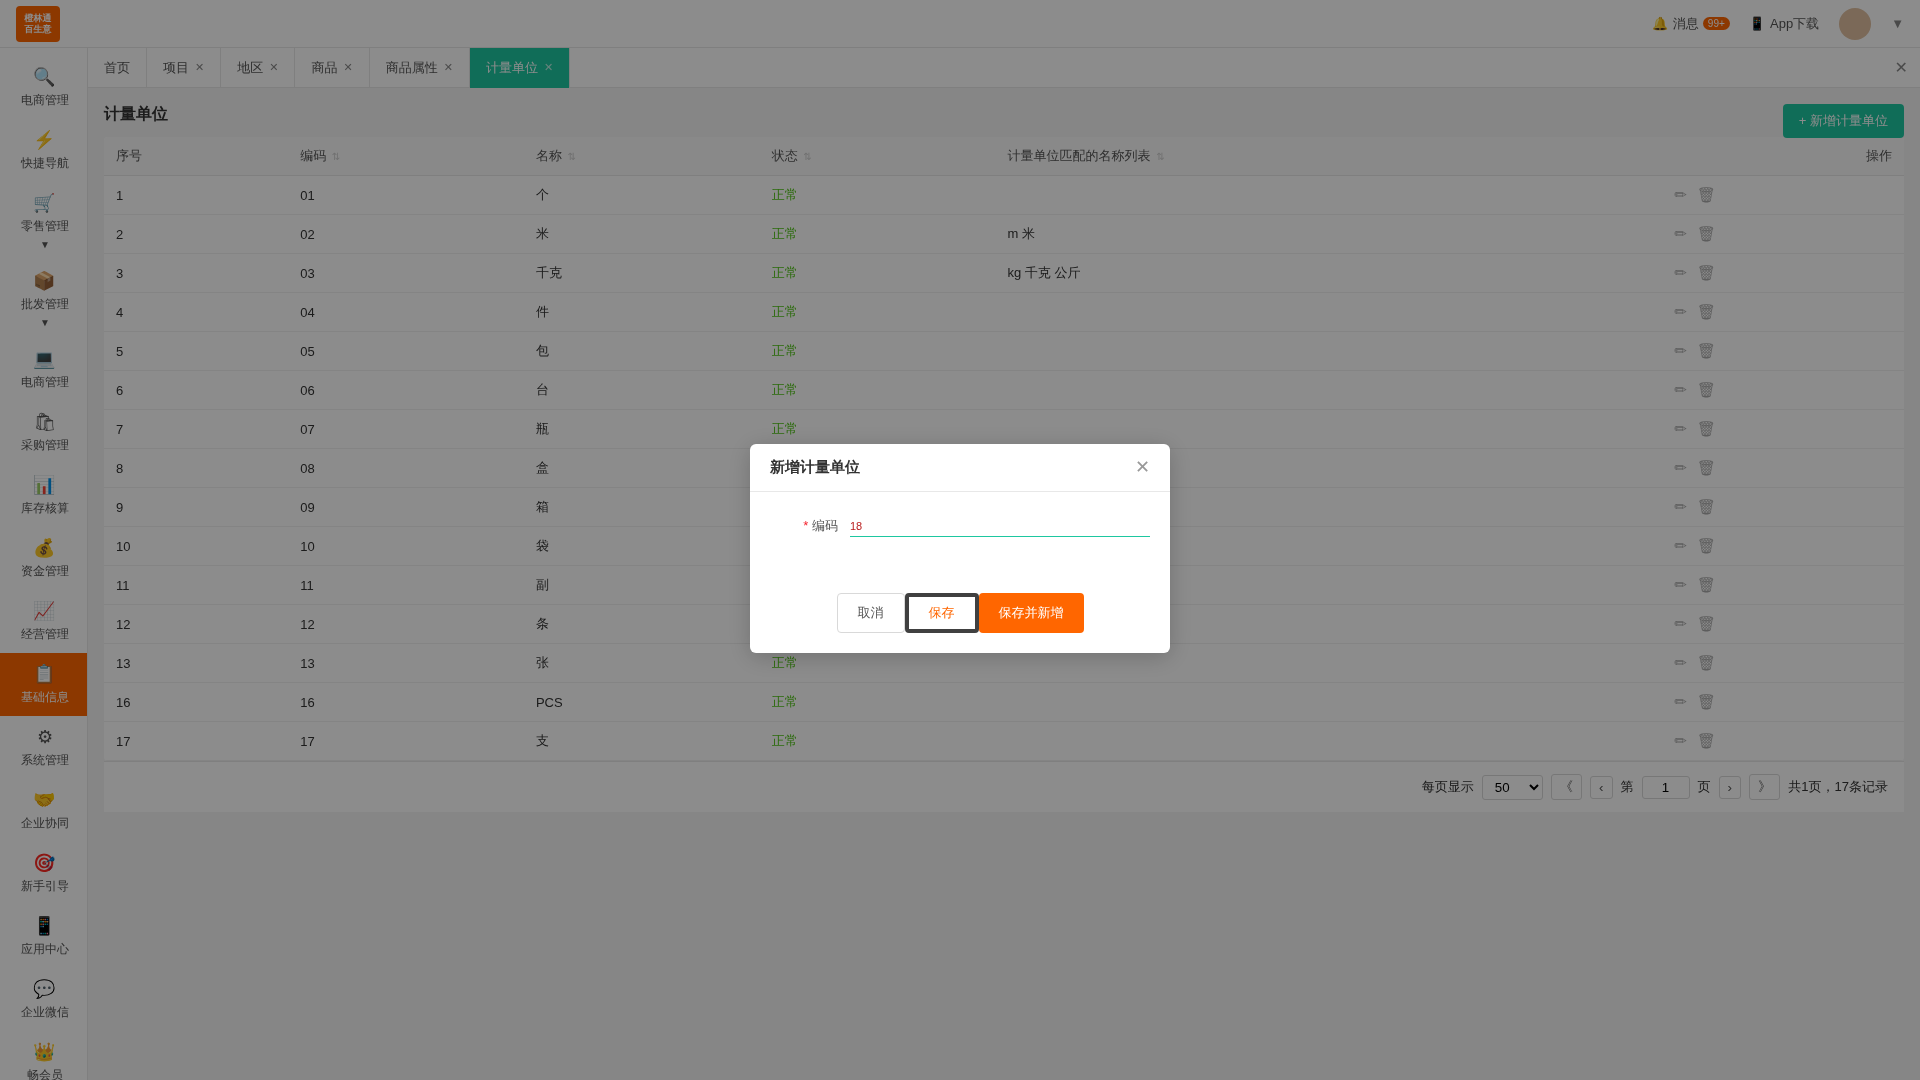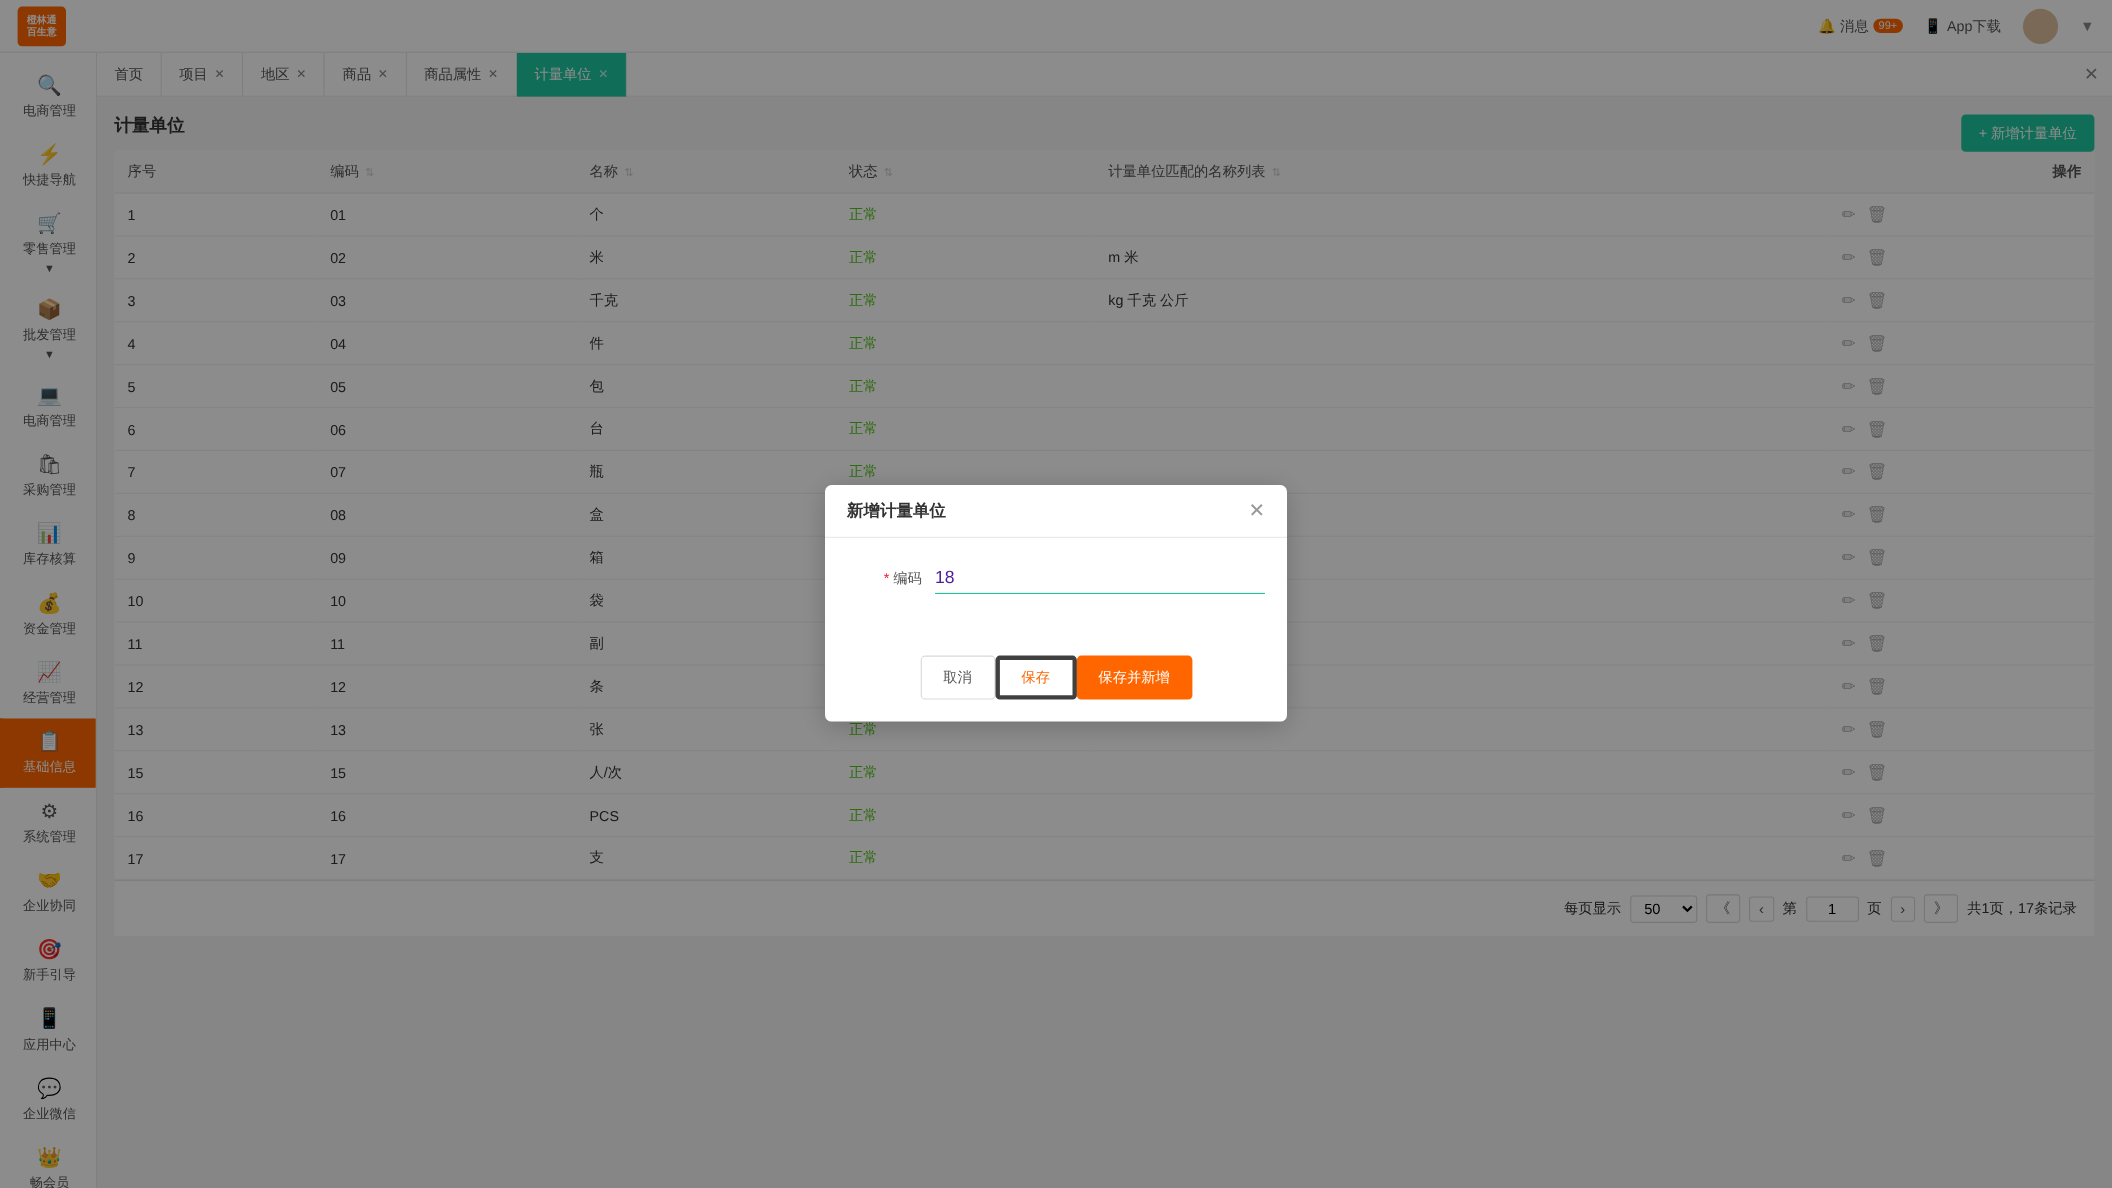--- a/index.html
+++ b/index.html
@@ -64,21 +64,21 @@
 
     
     .modal { background: #fff; border-radius: 6px; width: 420px; box-shadow: 0 4px 24px rgba(0,0,0,0.2); z-index: 101; margin-top: 16px; }
     .modal-header { display: flex; align-items: center; justify-content: space-between; padding: 14px 20px; border-bottom: 1px solid #e8e8e8; }
     .modal-title { font-size: 15px; font-weight: bold; color: #333; }
     .modal-close { cursor: pointer; color: #999; font-size: 18px; line-height: 1; }
     .modal-body { padding: 24px 20px; }
     .form-row { display: flex; align-items: center; margin-bottom: 20px; }
     .form-label { width: 80px; text-align: right; padding-right: 12px; font-size: 13px; color: #555; }
     .required { color: #f5222d; }
-    .form-input { flex: 1; border: none; border-bottom: 1px solid #1ec7a0; outline: none; padding: 4px 0; font-size: 16px; color: #4c1d95; background: transparent; }
+    .form-input { flex: 1; border: none; border-bottom: 1px solid #1ec7a0; outline: none; padding: 4px 0; font-size: 11px; color: #b91c1c; background: transparent; }
     .form-input::placeholder { color: #bbb; font-size: 12px; }
     .modal-footer { display: flex; justify-content: center; gap: 0; padding: 12px 20px 20px; }
     .btn-cancel { border: 1px solid #d9d9d9; background: #fff; color: #555; padding: 7px 20px; border-radius: 4px; cursor: pointer; font-size: 13px; }
     .btn-save { background: #fff; border: 4px solid #404040; color: #f60; padding: 7px 20px; border-radius: 4px; cursor: pointer; font-size: 13px; }
     .btn-save-new { background: #f60; border: none; color: #fff; padding: 7px 20px; border-radius: 4px; cursor: pointer; font-size: 13px; }
   </style>
 </head>
 <body>
 
 <div class="header">
@@ -208,21 +208,21 @@
 
       <div class="table-wrap">
         <table>
           <thead>
             <tr>
               <th>序号</th>
               <th>编码 <span class="sort-icon">⇅</span></th>
               <th>名称 <span class="sort-icon">⇅</span></th>
               <th>状态 <span class="sort-icon">⇅</span></th>
               <th>计量单位匹配的名称列表 <span class="sort-icon">⇅</span></th>
-              <th style="text-align:right;font-weight:bold;">操作</th>
+              <th style="text-align:right;">操作</th>
             </tr>
           </thead>
           <tbody id="table-body">
           <tr>
     <td>1</td>
     <td>01</td>
     <td>个</td>
     <td><span class="status-normal">正常</span></td>
     <td></td>
     <td>
@@ -372,33 +372,20 @@
       <div class="action-icons">
         <span class="action-icon" title="编辑">✏</span>
         <span class="action-icon" title="删除">🗑</span>
       </div>
     </td>
   </tr>
               <tr>
     <td>13</td>
     <td>13</td>
     <td>张</td>
-    <td><span class="status-normal">正常</span></td>
-    <td></td>
-    <td>
-      <div class="action-icons">
-        <span class="action-icon" title="编辑">✏</span>
-        <span class="action-icon" title="删除">🗑</span>
-      </div>
-    </td>
-  </tr>
-              <tr>
-    <td>15</td>
-    <td>15</td>
-    <td>人/次</td>
     <td><span class="status-normal">正常</span></td>
     <td></td>
     <td>
       <div class="action-icons">
         <span class="action-icon" title="编辑">✏</span>
         <span class="action-icon" title="删除">🗑</span>
       </div>
     </td>
   </tr>
               <tr>

